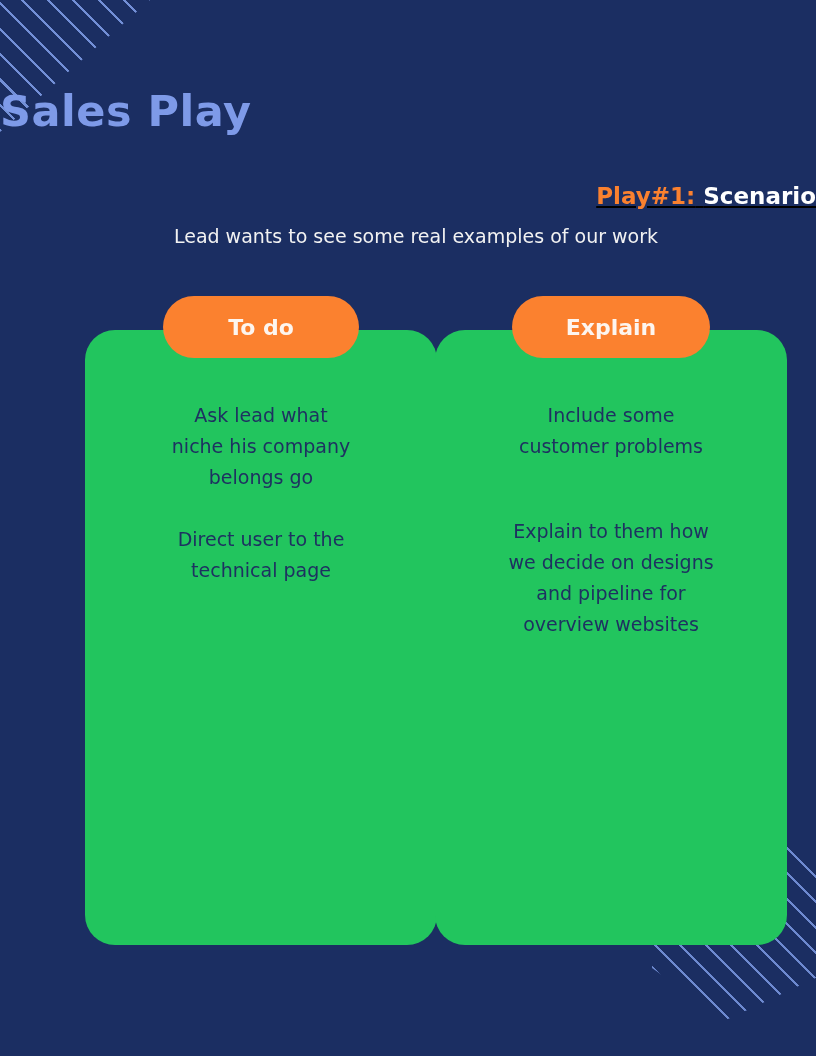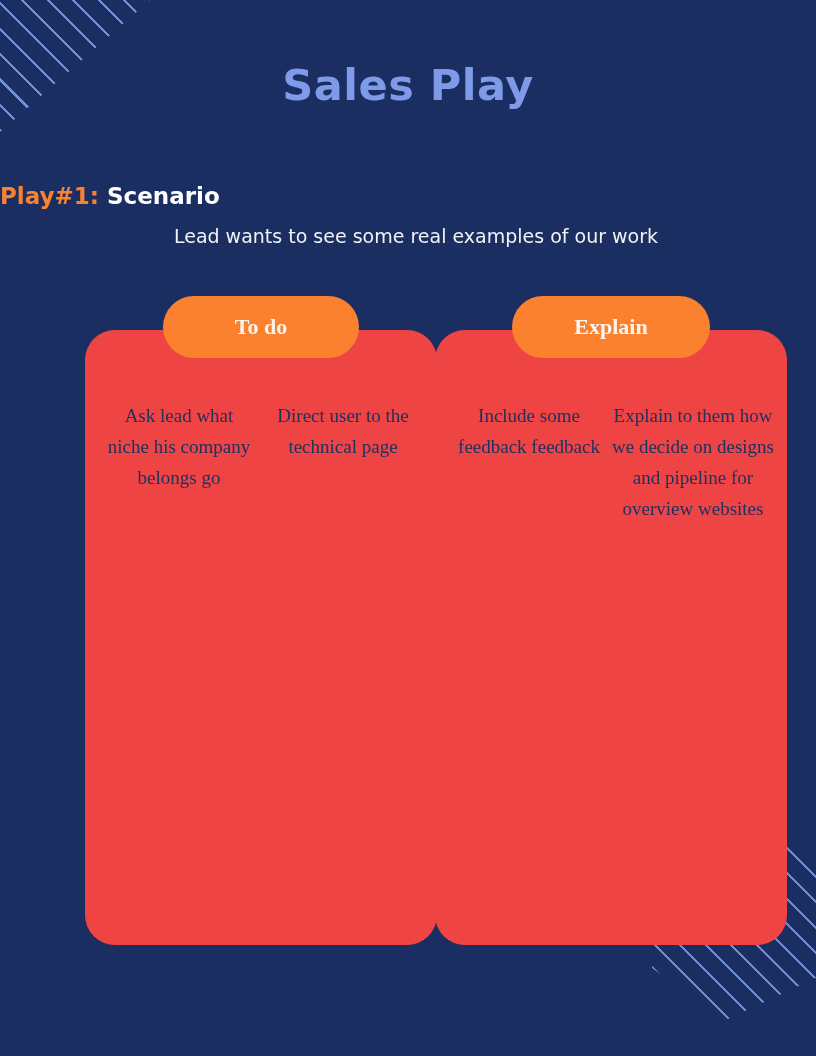--- a/index.html
+++ b/index.html
@@ -47,38 +47,38 @@
       rgba(27,46,98,0) 2.2px,
       rgba(27,46,98,0) 18px
     );
     clip-path: polygon(52% 0%, 100% 22%, 100% 78%, 44% 100%, 0% 74%, 4% 26%);
     pointer-events: none;
   }
 
   
   .page-title {
     position: absolute;
-    top: 60px;
+    top: 86px;
     left: 0;
     width: 100%;
-    text-align: center;
     font-size: 43px;
     font-weight: bold;
     letter-spacing: 0.5px;
     color: #7e9ae8;
   }
 
   .play-line {
     position: absolute;
     top: 183px;
     left: 0;
     width: 100%;
-    text-align: left;
+    text-align: right;
     font-size: 23px;
     font-weight: bold;
+    text-decoration: underline;
   }
   .play-label { color: #fb812f; }
   .play-value { color: #ffffff; }
 
   .scenario-desc {
     position: absolute;
     top: 225px;
     left: 0;
     width: 100%;
     text-align: center;
@@ -86,23 +86,22 @@
     color: #f2f2f2;
     padding-left: 16px;
   }
 
   
   .card {
     position: absolute;
     top: 330px;
     width: 352px;
     height: 615px;
-    background: #ef4444;
+    background: #22c55e;
     border-radius: 30px;
-    font-family: Liberation Serif, serif;
   }
   .card-left  { left: 85px;  }
   .card-right { left: 435px; }
 
   .card-pill {
     position: absolute;
     top: -34px;
     left: 50%;
     transform: translateX(-50%);
     width: 196px;
@@ -118,21 +117,22 @@
   }
   .card-right .card-pill { width: 198px; }
 
   .card-body {
     position: absolute;
     top: 62px;
     left: 12px;
     right: 12px;
     bottom: 18px;
     display: flex;
-    align-items: flex-start;
+    flex-direction: column;
+    align-items: flex-end;
     padding-top: 8px;
   }
 
   .card-item {
     width: 100%;
     text-align: center;
     color: #1e3161;
     font-size: 19px;
     line-height: 31px;
     white-space: pre-line;
@@ -164,19 +164,19 @@
 belongs go</div>
     <div class="card-item">Direct user to the
 technical page</div>
   </div>
 </div>
 
 <div class="card card-right">
   <div class="card-pill">Explain</div>
   <div class="card-body">
     <div class="card-item">Include some
-feedback feedback</div>
+customer problems</div>
     <div class="card-item">Explain to them how
 we decide on designs
 and pipeline for
 overview websites</div>
   </div>
 </div>
 
 </body></html>

